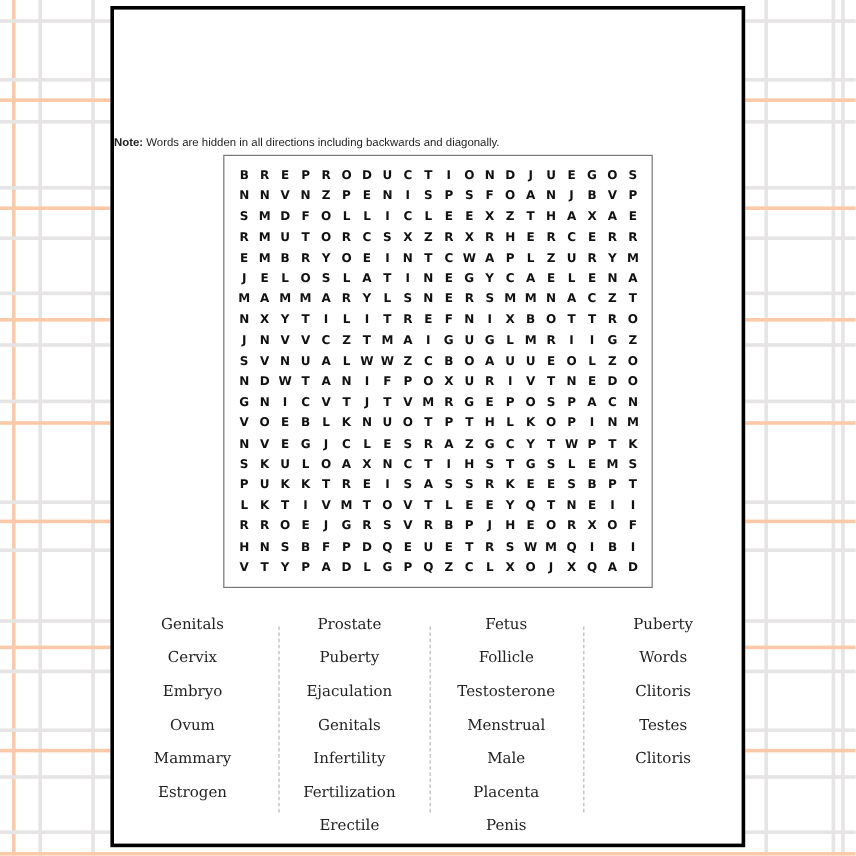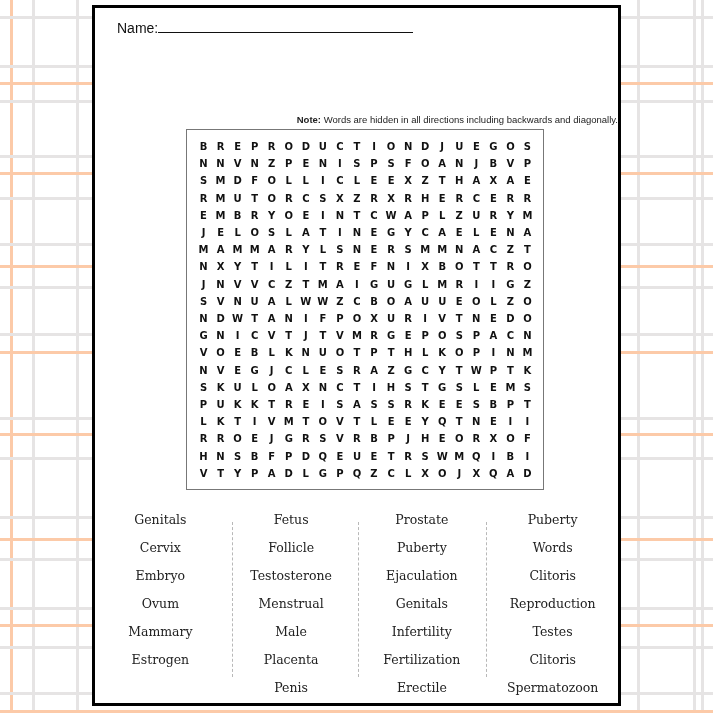--- a/index.html
+++ b/index.html
@@ -25,21 +25,21 @@
     display: flex; gap: 14px; align-items: baseline;
   }
   .namedate .field { display: flex; align-items: baseline; }
   .namedate .line { display: inline-block; border-bottom: 1px solid #111; height: 12px; }
   .title {
     position: absolute; top: 52px; left: 0; right: 0; text-align: center;
     font-family: "DejaVu Serif", serif; font-weight: bold; font-size: 28px; color: #111;
     letter-spacing: -0.5px;
   }
   .note {
-    position: absolute; top: 106px; left: 0; right: 0; text-align: right;
+    position: absolute; top: 106px; left: 0; right: 0; text-align: left;
     font-size: 9.5px; color: #222;
   }
   .note b { font-weight: bold; }
   .grid {
     position: absolute; left: 91px; top: 121px; width: 356px; height: 359px;
     border: 1px solid #777;
   }
   .grid-row { position: absolute; left: 0; right: 0; height: 17px; }
   .cell {
     position: absolute; width: 17px; text-align: center;
@@ -93,24 +93,20 @@
   <div class="hl gray" style="top:558px"></div>
   <div class="hl gray" style="top:607px"></div>
   <div class="hl orange" style="top:624px"></div>
   <div class="hl gray" style="top:646px"></div>
   <div class="hl gray" style="top:692px"></div>
   <div class="hl orange" style="top:710px"></div>
 </div>
 
 <div class="page">
   <div class="namedate">
-    <div class="field">
-      <span>Name:</span>
-      <span class="line" style="width:255px"></span>
-    </div>
   </div>
 
 
   <div class="note">
     <b>Note:</b><span> Words are hidden in all directions including backwards and diagonally.</span>
   </div>
 
   <div class="grid" id="grid">
       <div class="grid-row" style="top: 8px;">
         <span class="cell" style="left: 8px;">B</span>
@@ -556,44 +552,42 @@
 
   <div class="words">
     <div class="col" id="col0">
         <div class="w">Genitals</div>
         <div class="w">Cervix</div>
         <div class="w">Embryo</div>
         <div class="w">Ovum</div>
         <div class="w">Mammary</div>
         <div class="w">Estrogen</div>
       </div>
+    <div class="col" id="col2">
+        <div class="w">Prostate</div>
+        <div class="w">Puberty</div>
+        <div class="w">Ejaculation</div>
+        <div class="w">Genitals</div>
+        <div class="w">Infertility</div>
+        <div class="w">Fertilization</div>
+        <div class="w">Erectile</div>
+      </div>
     <div class="col" id="col1">
         <div class="w">Fetus</div>
         <div class="w">Follicle</div>
         <div class="w">Testosterone</div>
         <div class="w">Menstrual</div>
         <div class="w">Male</div>
         <div class="w">Placenta</div>
         <div class="w">Penis</div>
       </div>
-    <div class="col" id="col2">
-        <div class="w">Prostate</div>
-        <div class="w">Puberty</div>
-        <div class="w">Ejaculation</div>
-        <div class="w">Genitals</div>
-        <div class="w">Infertility</div>
-        <div class="w">Fertilization</div>
-        <div class="w">Erectile</div>
-      </div>
     <div class="col" id="col3">
         <div class="w">Puberty</div>
         <div class="w">Words</div>
         <div class="w">Clitoris</div>
-        <div class="w">Reproduction</div>
         <div class="w">Testes</div>
         <div class="w">Clitoris</div>
-        <div class="w">Spermatozoon</div>
       </div>
     <div class="sep" style="left:137px"></div>
     <div class="sep" style="left:263px"></div>
     <div class="sep" style="left:391px"></div>
   </div>
 </div>
 
 </body></html>

